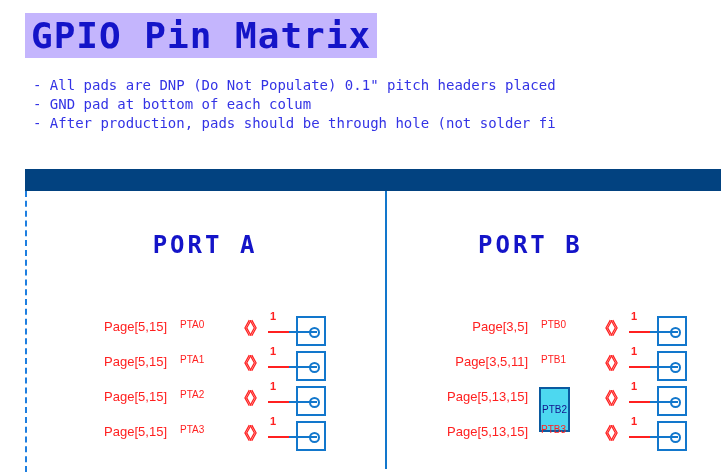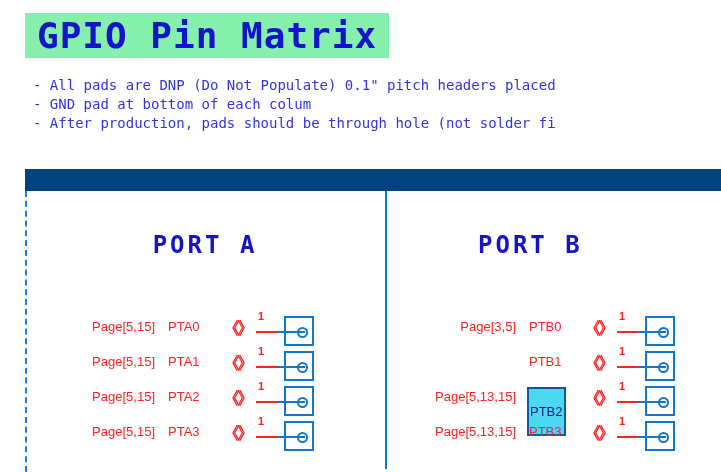--- a/index.html
+++ b/index.html
@@ -14,22 +14,22 @@
     overflow: hidden;
     font-family: "Liberation Sans", sans-serif;
   }
 
   
   #schematic-title {
     position: absolute;
     left: 25px;
     top: 13px;
     height: 45px;
-    padding: 0 12px;
-    background: #86efac;
+    padding: 0 6px;
+    background: #c4b5fd;
     color: #1414C8;
     font-family: "DejaVu Sans Mono", monospace;
     font-weight: bold;
     font-size: 36px;
     line-height: 45px;
     letter-spacing: 1px;
     white-space: nowrap;
   }
 
   
@@ -98,21 +98,21 @@
   #port-b-column .port-title {
     text-align: left;
     left: 0;
     padding-left: 90px;
   }
 
   
   .pin-rows {
     position: absolute;
     top: 125px;
-    left: 0;
+    left: 12px;
     width: 100%;
     text-decoration: underline;
   }
   .pin-row {
     position: relative;
     height: 35px;
   }
   .page-ref {
     position: absolute;
     top: 3px;
@@ -120,21 +120,21 @@
     font-size: 13px;
     color: #FF2020;
     white-space: nowrap;
   }
   #port-a-column .page-ref { left: 0; width: 128px; }
   #port-b-column .page-ref { left: 0; width: 128px; }
 
   .net-name {
     position: absolute;
     top: 3px;
-    font-size: 13px;
+    font-size: 10px;
     color: #FF2020;
     white-space: nowrap;
   }
   #port-a-column .net-name { left: 141px; }
   #port-b-column .net-name { left: 141px; }
 
   .net-name.selected {
     background: #4DD8F0;
     color: #14148C;
     outline: 2px solid #0A5AA0;
@@ -288,20 +288,21 @@
       <span class="offpage-connector">《》</span>
       <span class="pin-number">1</span>
       <span class="wire-red"></span>
       <span class="wire-blue"></span>
       <span class="pad-box">
         <span class="pad-hole"></span>
       </span>
     </div>
 
     <div class="pin-row">
+      <span class="page-ref">Page[3,5,11]</span>
       <span class="net-name">PTB1</span>
       <span class="offpage-connector">《》</span>
       <span class="pin-number">1</span>
       <span class="wire-red"></span>
       <span class="wire-blue"></span>
       <span class="pad-box">
         <span class="pad-hole"></span>
       </span>
     </div>
 

